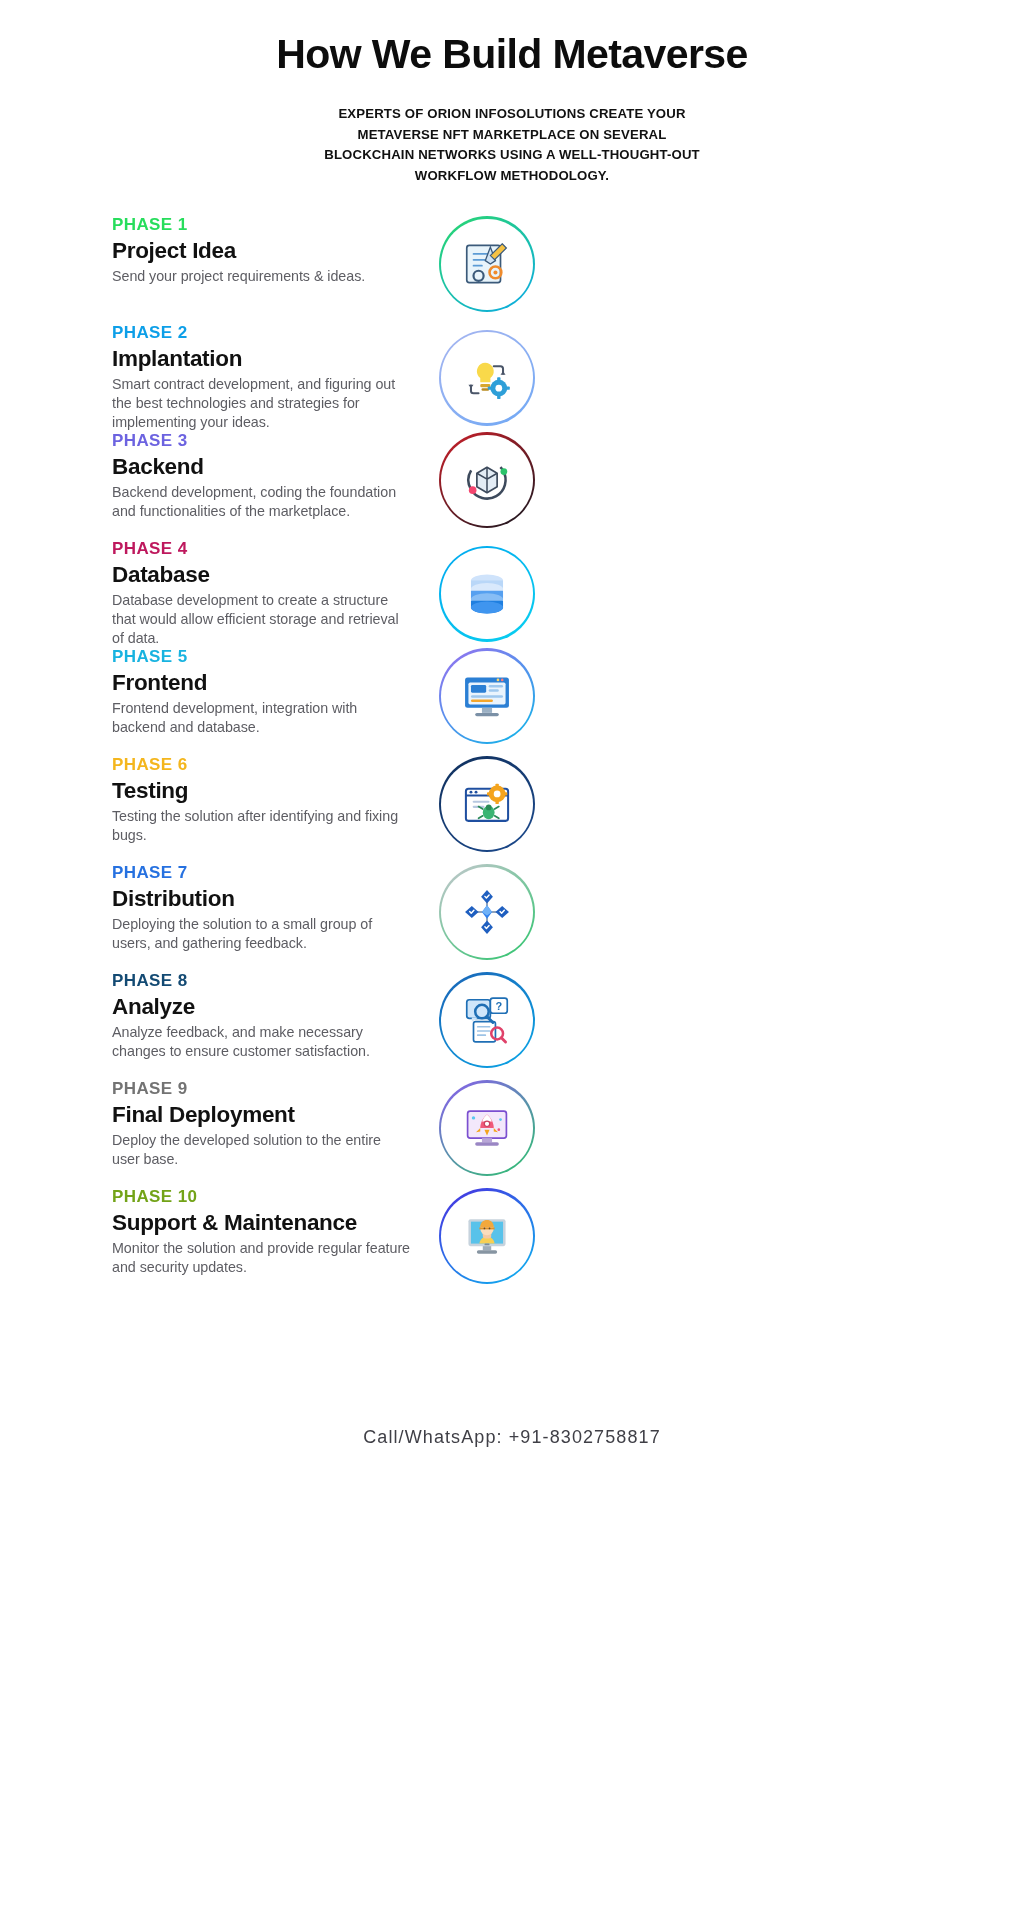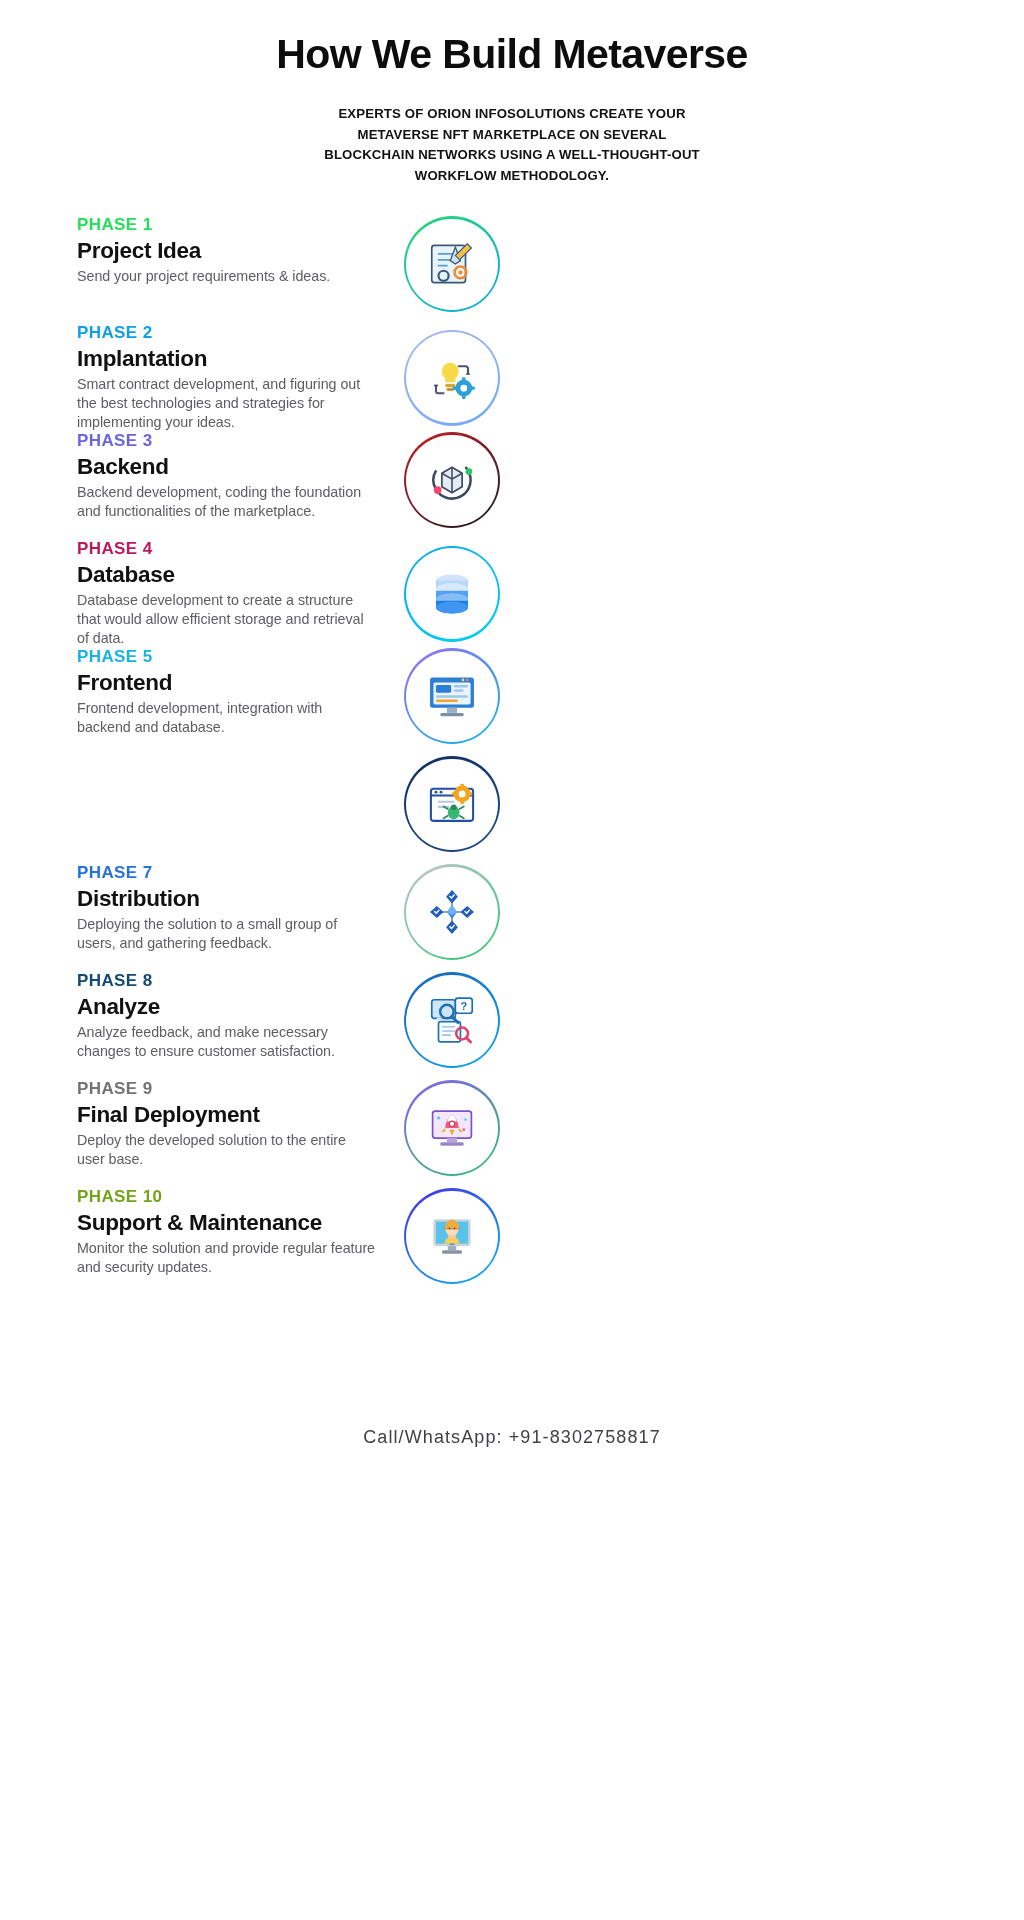--- a/index.html
+++ b/index.html
@@ -37,20 +37,21 @@
     line-height: 1.55;
     letter-spacing: 0.15px;
     text-transform: uppercase;
   }
 
   
   .phases {
     margin-top: 30px;
     padding-left: 77px;
     padding-right: 60px;
+    margin-left: 35px;
   }
   .phase-row {
     position: relative;
     display: flex;
     align-items: flex-start;
     min-height: 108px;
   }
   .phase-text { width: 300px; flex: 0 0 300px; }
   .phase-label {
     font-size: 17px;
@@ -250,20 +251,25 @@
       <rect x="26" y="46" width="12" height="6" fill="#9bb0c4"></rect>
       <rect x="18" y="52" width="28" height="4" rx="2" fill="#7b90a6"></rect>
       <circle cx="50" cy="13" r="1.6" fill="#ff7a7a"></circle>
       <circle cx="45" cy="13" r="1.6" fill="#ffd36b"></circle>
     </svg>
         </div>
       </div>
     </div>
       </div>
       <div class="phase-row">
+    <div class="phase-text">
+      <div class="phase-label" style="color:#f4b61d">PHASE 6</div>
+      <div class="phase-title">Testing</div>
+      <div class="phase-desc">Testing the solution after identifying and fixing bugs.</div>
+    </div>
     <div class="icon-wrap" style="top: 0px;">
       <div class="medallion" style="background:linear-gradient(145deg, #10305c 0%, #1c4a8e 100%)">
         <div class="medallion-inner">
 
     <svg viewBox="0 0 64 64">
       <rect x="7" y="14" width="50" height="38" rx="3" fill="#fff" stroke="#1f4fa0" stroke-width="2.4"></rect>
       <path d="M7 22h50" stroke="#1f4fa0" stroke-width="2.4"></path>
       <circle cx="13" cy="18" r="1.7" fill="#1f4fa0"></circle>
                 <circle cx="19" cy="18" r="1.7" fill="#1f4fa0"></circle>
       <rect x="15" y="28" width="20" height="2.6" rx="1.3" fill="#b6c8e0"></rect>

